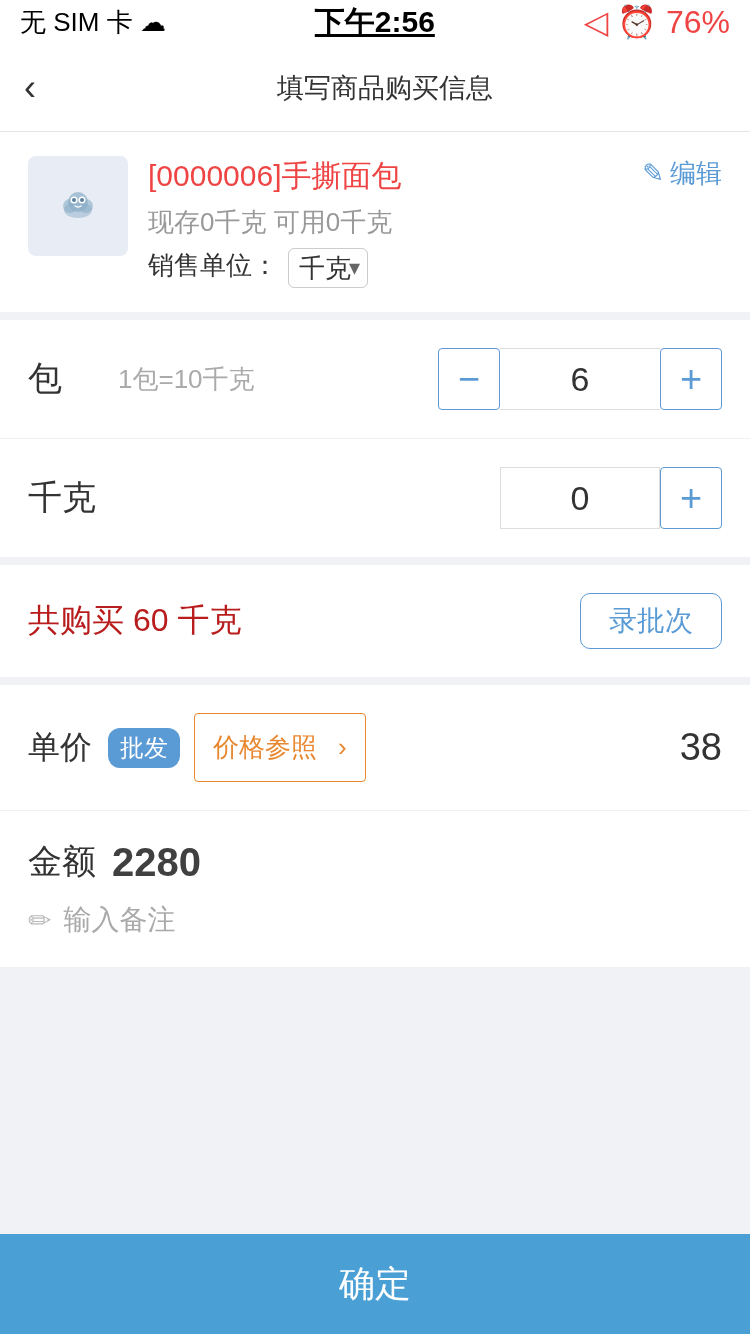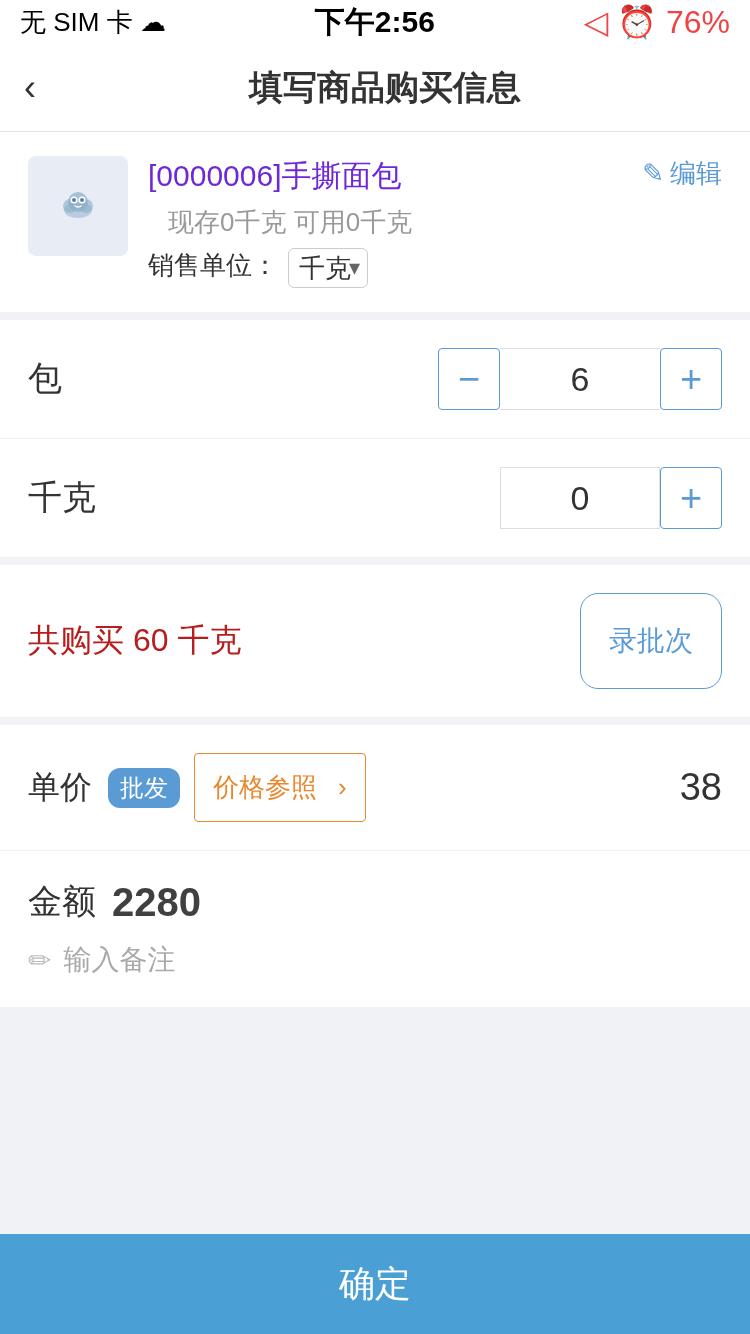--- a/index.html
+++ b/index.html
@@ -18,21 +18,21 @@
       height: 44px;
       background: #fff;
       display: flex;
       align-items: center;
       justify-content: space-between;
       padding: 0 20px;
       font-size: 28px;
       font-weight: 500;
     }
     .status-left { font-size: 26px; color: #000; }
-    .status-center { font-size: 30px; font-weight: 600; color: #000; }
+    .status-center { font-size: 30px; font-weight: 600; color: #000; text-decoration: underline; }
     .status-right { font-size: 32px; color: #ef4444; display: flex; align-items: center; gap: 6px; }
 
     
     .nav-bar {
       height: 88px;
       background: #fff;
       border-bottom: 1px solid #e5e5e5;
       display: flex;
       align-items: center;
       justify-content: center;
@@ -40,22 +40,22 @@
       padding: 0 20px;
     }
     .nav-back {
       position: absolute;
       left: 24px;
       font-size: 36px;
       color: #333;
       cursor: pointer;
     }
     .nav-title {
-      font-size: 34px;
-      font-weight: 700;
+      font-size: 27px;
+      font-weight: 400;
       color: #333;
       margin-left: 20px;
     }
 
     
     .product-card {
       background: #fff;
       margin-top: 0;
       padding: 24px 28px;
       display: flex;
@@ -71,29 +71,28 @@
       border-radius: 8px;
       display: flex;
       align-items: center;
       justify-content: center;
       flex-shrink: 0;
     }
     .product-thumb svg { width: 56px; height: 56px; }
     .product-info { flex: 1; }
     .product-name {
       font-size: 30px;
-      color: #6d28d9;
+      color: #ef4444;
       font-weight: 500;
       margin-bottom: 8px;
     }
     .product-stock {
       font-size: 26px;
       color: #999;
       margin-bottom: 8px;
-      margin-left: 20px;
     }
     .product-unit-row {
       display: flex;
       align-items: flex-start;
       gap: 10px;
       font-size: 26px;
       color: #333;
     }
     .unit-select {
       border: 1px solid #ccc;
@@ -196,22 +195,22 @@
     }
     .total-text {
       font-size: 32px;
       color: #b91c1c;
     }
     .batch-btn {
       border: 1.5px solid #5b9bd5;
       color: #5b9bd5;
       background: #fff;
       font-size: 28px;
-      padding: 28px 28px;
-      border-radius: 18px;
+      padding: 8px 28px;
+      border-radius: 10px;
       cursor: pointer;
     }
 
     
     .price-section {
       background: #fff;
       padding: 28px 28px 0 28px;
       border-bottom: 1px solid #f0f0f0;
     }
     .price-row {
@@ -352,20 +351,21 @@
   <div class="edit-btn">
     <span>✎</span>
     <span>编辑</span>
   </div>
 </div>
 
 <div class="input-section">
 
   <div class="input-row">
     <span class="input-label">包</span>
+    <span class="input-hint">1包=10千克</span>
     <div class="qty-controls">
       <button class="qty-btn">−</button>
       <input class="qty-input" type="text" value="6" style="">
       <button class="qty-btn">+</button>
     </div>
   </div>
 
   <div class="input-row">
     <span class="input-label">千克</span>
     <div class="qty-controls" style="margin-left:auto;">

